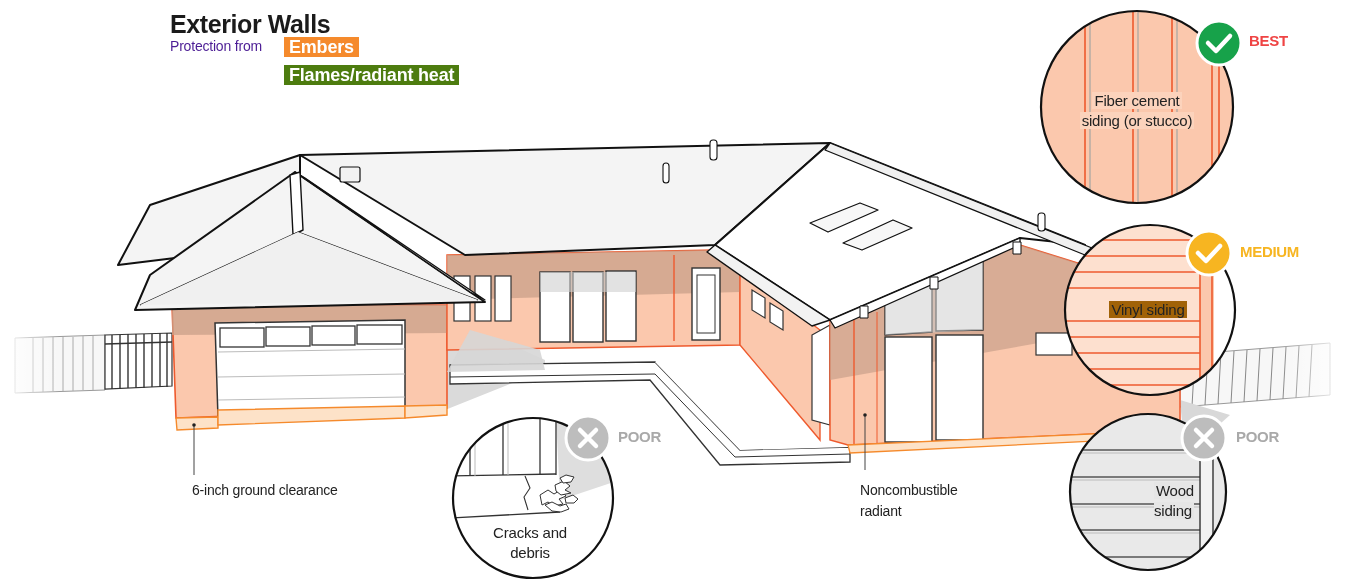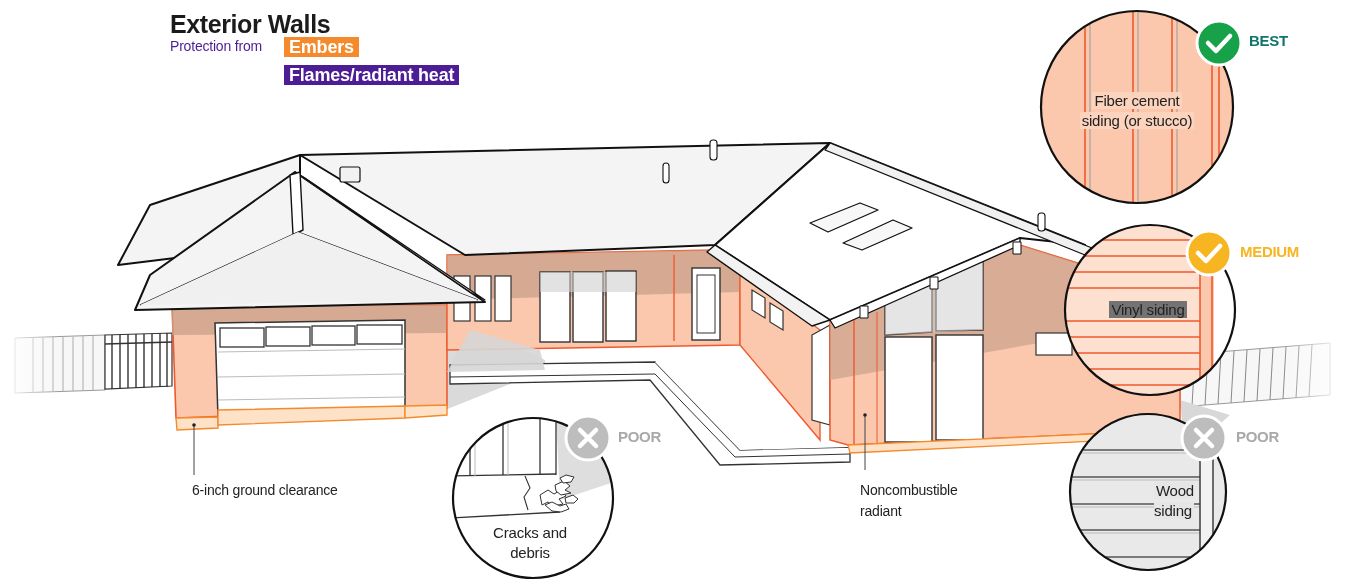--- a/index.html
+++ b/index.html
@@ -4,21 +4,21 @@
 <style>
   html, body { margin:0; padding:0; background:#ffffff; }
   body { width:1350px; height:585px; position:relative; overflow:hidden;
          font-family:"Liberation Sans", "DejaVu Sans", sans-serif; color:#222; }
   .title { position:absolute; left:170px; top:10px; font-size:25px; font-weight:bold;
            letter-spacing:-0.4px; color:#1b1b1b; }
   .subtitle { position:absolute; left:170px; top:38px; font-size:14px; color:#4c1d95; letter-spacing:-0.2px; }
   .tag { position:absolute; font-size:18px; font-weight:bold; color:#fff; padding:2px 5px;
          line-height:16px; letter-spacing:-0.2px; }
   .tag-embers { left:284px; top:37px; background:#f58a2c; }
-  .tag-flames { left:284px; top:65px; background:#4c1d95; }
+  .tag-flames { left:284px; top:65px; background:#4d7c0f; }
   svg.scene { position:absolute; left:0; top:0; }
   .label { position:absolute; font-size:14px; color:#222; line-height:20px; letter-spacing:-0.2px; }
   .rating { position:absolute; font-size:15px; font-weight:bold; letter-spacing:-0.3px; }
   .circ-label { position:absolute; font-size:15px; color:#222; text-align:center; line-height:20px;
                 letter-spacing:-0.2px; }
   .bg-label { background:#fcd3bc; padding:0 2px; }
   .bg-grey { background:#e6e6e6; padding:0 2px;margin-left:40px; }
 </style>
 </head>
 <body>
@@ -319,24 +319,24 @@
 </svg>
 
 <div class="label" style="left:192px; top:480px;">6-inch ground clearance</div>
 <div class="label" style="left:860px; top:480px;">Noncombustible</div>
 <div class="label" style="left:860px; top:501px;">radiant</div>
 
 <div class="circ-label" style="left:1070px; top:91px; width:134px;">
   <span class="bg-label">Fiber cement</span><br>
   <span class="bg-label">siding (or stucco)</span>
 </div>
-<div class="rating" style="left:1249px; top:32px; color:#0f766e;">BEST</div>
+<div class="rating" style="left:1249px; top:32px; color:#ef4444;">BEST</div>
 
 <div class="circ-label" style="left:1098px; top:300px; width:100px;">
-  <span class="bg-label" style="background:#737373;">Vinyl siding</span>
+  <span class="bg-label" style="background:#a16207;">Vinyl siding</span>
 </div>
 <div class="rating" style="left:1240px; top:243px; color:#f7b521;">MEDIUM</div>
 
 <div class="circ-label" style="left:1098px; top:481px; width:96px; text-align:right;">
   <span class="bg-grey">Wood siding</span>
 </div>
 <div class="rating" style="left:1236px; top:428px; color:#a9a9a9;">POOR</div>
 
 <div class="circ-label" style="left:480px; top:523px; width:100px;">
   <span>Cracks and</span><br>

